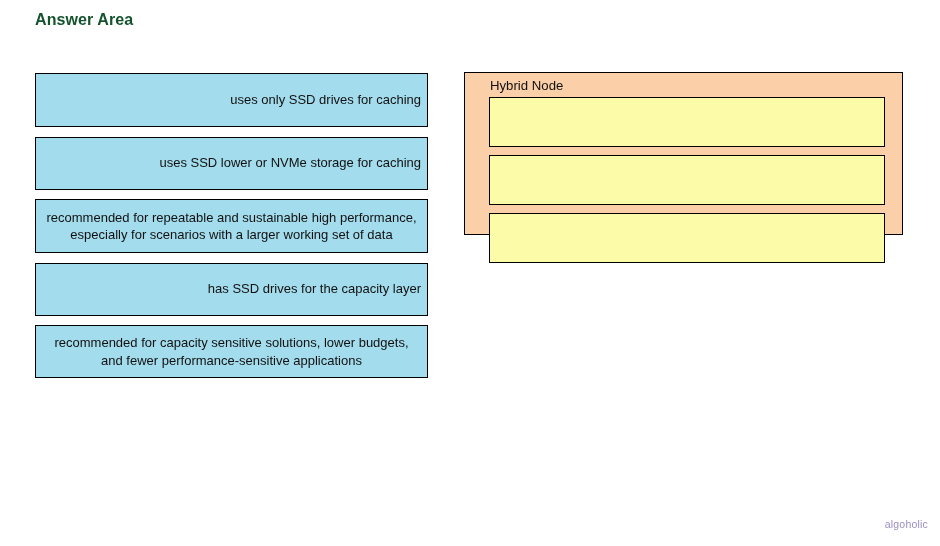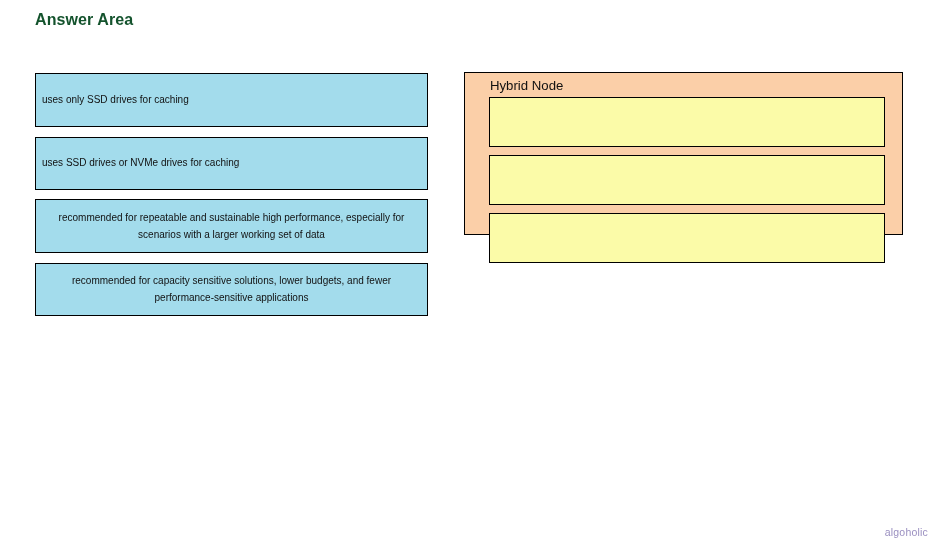--- a/index.html
+++ b/index.html
@@ -34,23 +34,23 @@
     width: 393px;
   }
   .source-tile {
     box-sizing: border-box;
     width: 393px;
     background: #a3dcec;
     border: 1.6px solid #000000;
     margin-bottom: 9.5px;
     display: flex;
     align-items: center;
-    justify-content: flex-start;
+    justify-content: flex-end;
     text-align: center;
-    font-size: 10px;
+    font-size: 13px;
     line-height: 17.5px;
     color: #111111;
     padding: 0 6px;
   }
   .source-tile.h1 { height: 54px; }
   .source-tile.h2 { height: 53px; }
   .source-tile.h3 { height: 54px; }
 
   
   #target-area {
@@ -85,46 +85,49 @@
   }
   .panel-a .drop-slot { height: 50px; }
   .panel-b .drop-slot { height: 53px; }
   .panel-a .drop-slot:last-child,
   .panel-b .drop-slot:last-child { margin-bottom: 0; }
 
   
   #watermark {
     position: absolute;
     right: 12px;
-    bottom: 8px;
+    bottom: 16px;
     font-size: 10.5px;
     color: #9a8fc0;
     letter-spacing: 0.2px;
   }
 </style>
 </head>
 <body>
 
 <div id="page-title">Answer Area</div>
 
 <div id="source-list">
 
   <div class="source-tile h1">
     <span>uses only SSD drives for caching</span>
   </div>
 
 
   <div class="source-tile h2">
-    <span>uses SSD drives or NVMe drives for caching</span>
+    <span>uses SSD lower or NVMe storage for caching</span>
   </div>
 
   <div class="source-tile h3">
     <span>recommended for repeatable and sustainable high performance, especially for scenarios with a larger working set of data</span>
   </div>
 
+  <div class="source-tile h2">
+    <span>has SSD drives for the capacity layer</span>
+  </div>
 
   <div class="source-tile h2">
     <span>recommended for capacity sensitive solutions, lower budgets, and fewer performance-sensitive applications</span>
   </div>
 
 </div>
 
 <div id="target-area">
 
   <div class="drop-panel panel-a">

